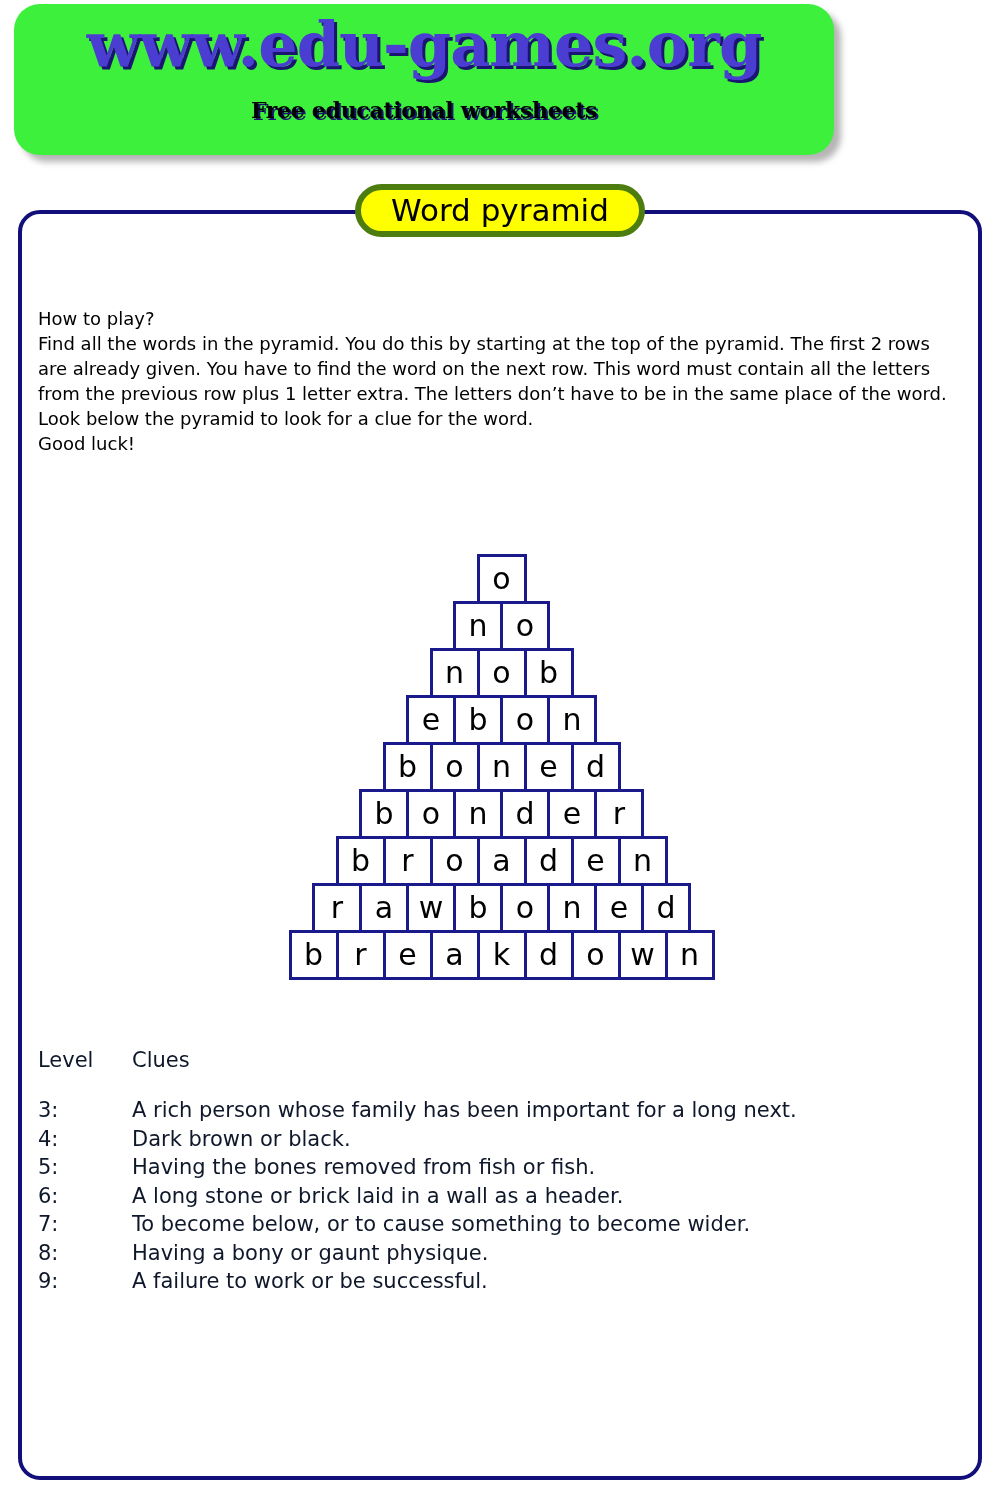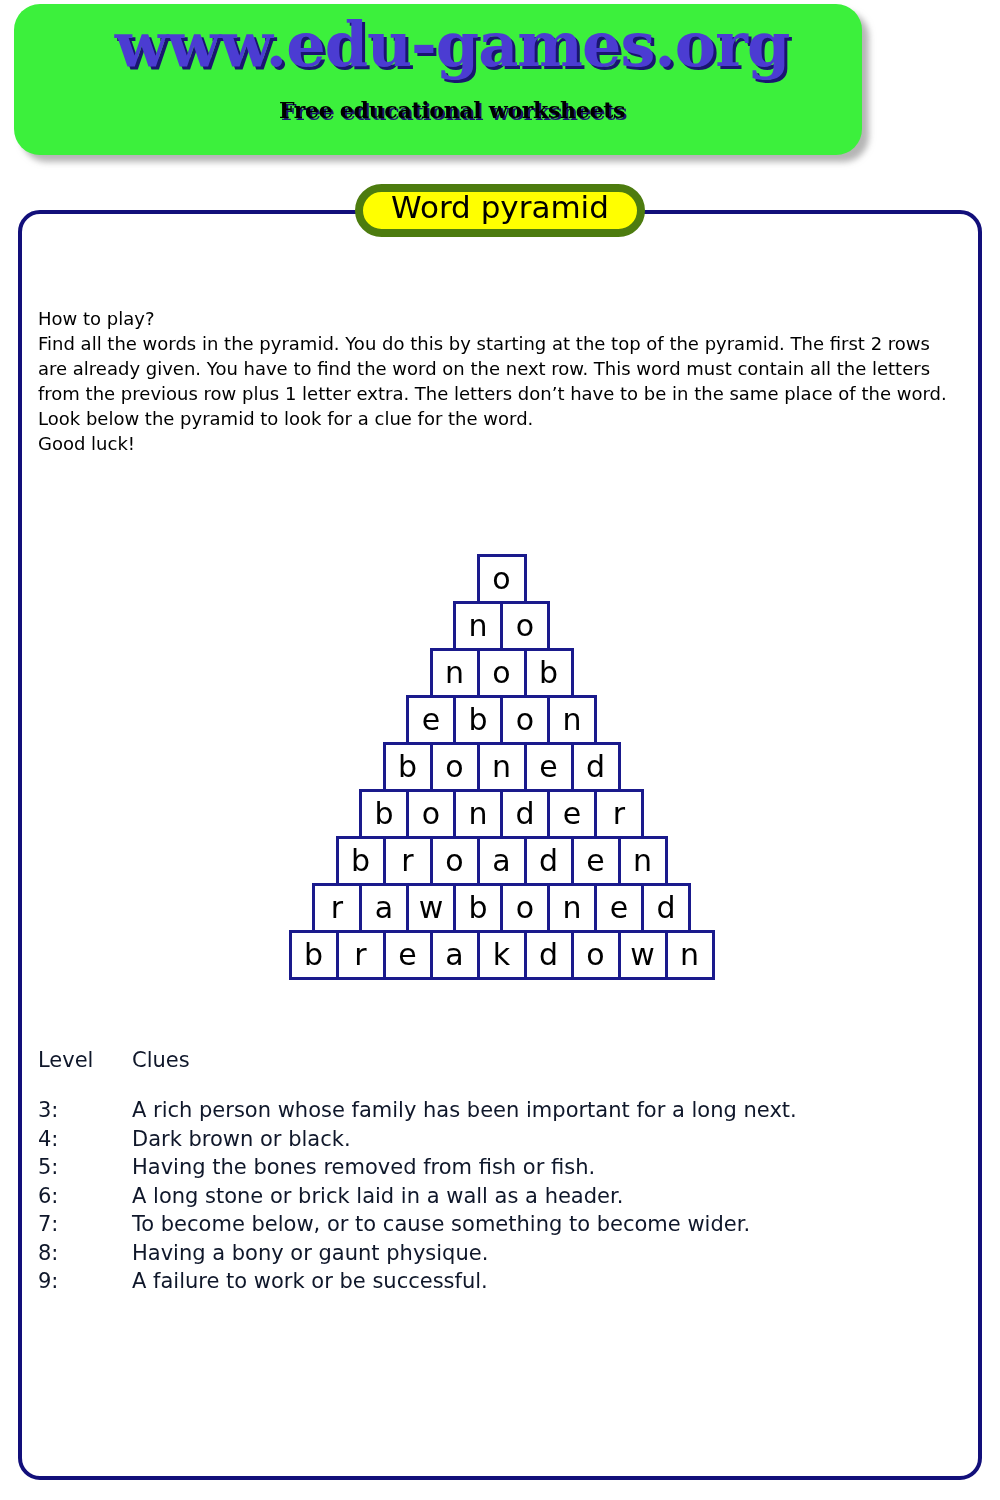--- a/index.html
+++ b/index.html
@@ -20,21 +20,20 @@
     position: absolute;
     left: 14px;
     top: 4px;
     width: 820px;
     height: 151px;
     background: #3cf03c;
     border-radius: 26px;
     box-shadow: 7px 7px 6px rgba(120,120,120,0.55);
     text-align: center;
     overflow: hidden;
-    padding-left: 28px;
   }
   #banner-title {
     margin: 0;
     padding-top: 6px;
     font-family: "DejaVu Serif", serif;
     font-weight: bold;
     font-size: 62px;
     line-height: 1.12;
     letter-spacing: -1px;
     color: #4b3cd2;
@@ -67,25 +66,25 @@
   }
 
   
   #title-badge {
     position: absolute;
     left: 355px;
     top: 184px;
     width: 290px;
     height: 53px;
     background: #ffff00;
-    border: 8px solid #4d7c0f;
+    border: 6px solid #4d7c0f;
     border-radius: 27px;
     box-sizing: border-box;
     display: flex;
-    align-items: flex-start;
+    align-items: center;
     justify-content: center;
     z-index: 5;
   }
   #title-badge-text {
     font-family: "DejaVu Sans", sans-serif;
     font-size: 31px;
     color: #000000;
     line-height: 1;
     white-space: nowrap;
   }

